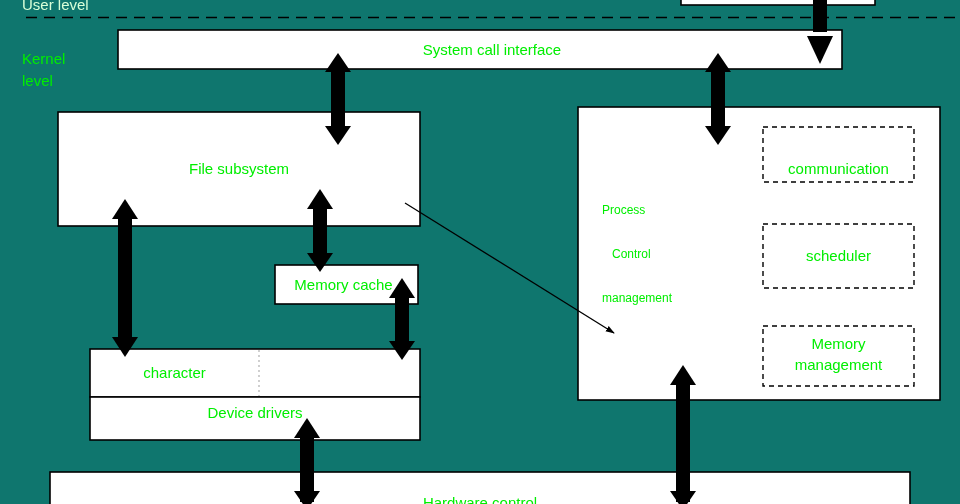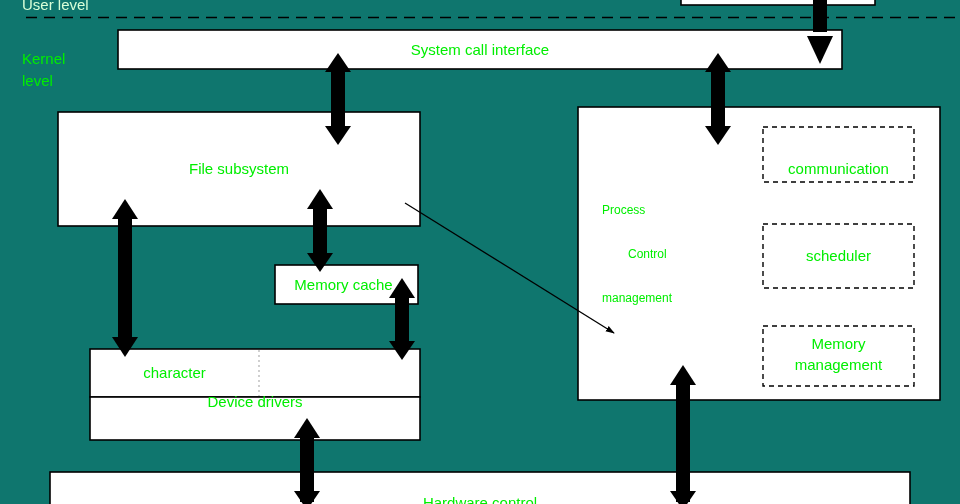--- a/index.html
+++ b/index.html
@@ -167,35 +167,35 @@
     <g>
       <line x1="405" y1="203" x2="614" y2="333" stroke="#000000" stroke-width="1.3" marker-end="url(#thinhead)"></line>
     </g>
   </svg>
 
   <div class="lbl left faint" style="left:22px; top:-6px;">User level</div>
 
   <div class="lbl left" style="left:22px; top:48px;">Kernel</div>
   <div class="lbl left" style="left:22px; top:70px;">level</div>
 
-  <div class="box-label-center" style="left:118px; top:30px; width:724px; height:39px;">System call interface</div>
+  <div class="box-label-center" style="left:118px; top:30px; width:724px; height:39px;padding-left:12px;">System call interface</div>
 
   <div class="box-label-center" style="left:58px; top:112px; width:362px; height:114px;">File subsystem</div>
 
   <div class="box-label-center" style="left:272px; top:265px; width:143px; height:39px;">Memory cache</div>
 
   <div class="box-label-center" style="left:90px; top:349px; width:169px; height:48px;">character</div>
 
 
-  <div class="box-label-center" style="left:90px; top:380px; width:330px; height:43px;">Device drivers</div>
+  <div class="box-label-center" style="left:90px; top:391px; width:330px; height:43px;">Device drivers</div>
 
   <div class="box-label-center" style="left:50px; top:472px; width:860px; height:62px;">Hardware control</div>
 
   <div class="pcs-line" style="left:602px; top:203px;">Process</div>
-  <div class="pcs-line" style="left:628px; top:247px;">Control</div>
+  <div class="pcs-line" style="left:612px; top:247px;">Control</div>
   <div class="pcs-line" style="left:602px; top:291px;">management</div>
 
   <div class="box-label-center" style="left:763px; top:159px; width:151px; height:20px;">communication</div>
 
   <div class="box-label-center" style="left:763px; top:334px; width:151px; height:20px;">Memory</div>
 
   <div class="box-label-center" style="left:763px; top:224px; width:151px; height:64px;">scheduler</div>
   <div class="box-label-center" style="left:763px; top:355px; width:151px; height:20px;">management</div>
 
 </div>

